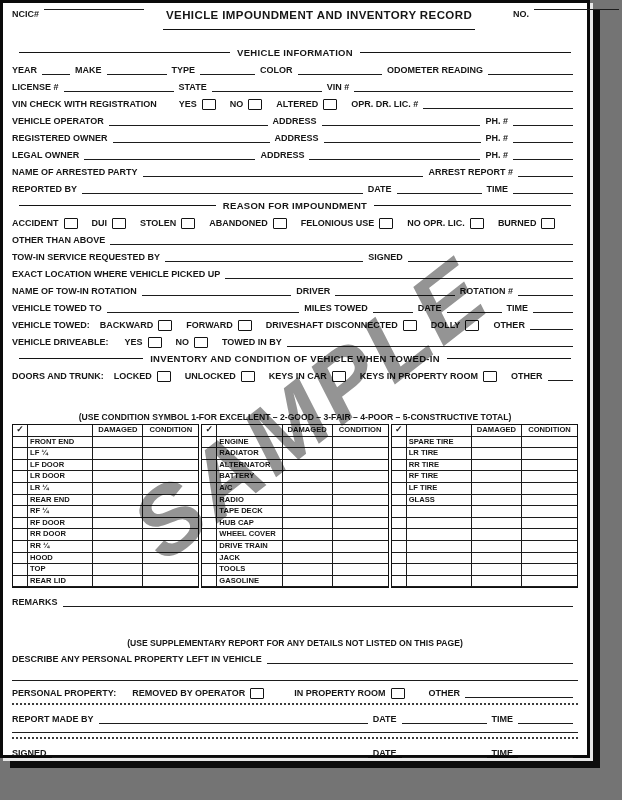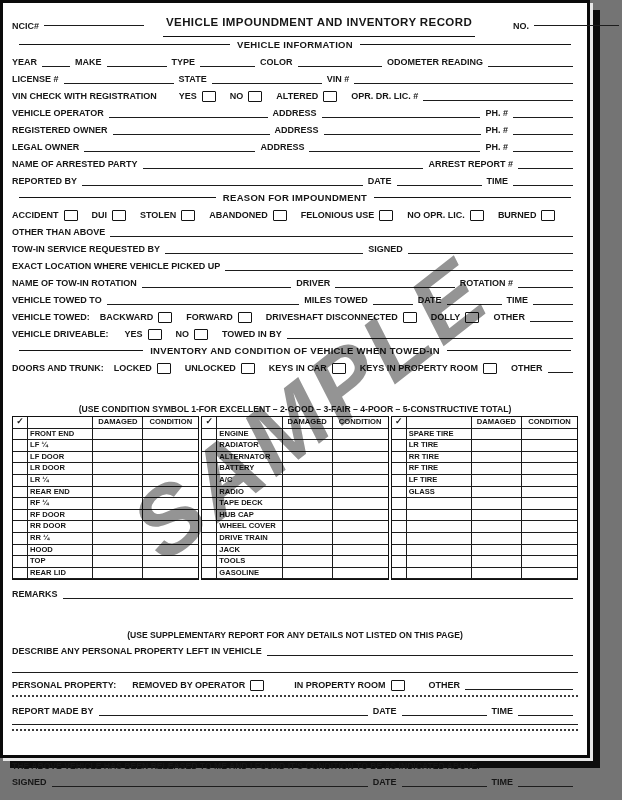--- a/index.html
+++ b/index.html
@@ -21,21 +21,21 @@
     color:#161616;font-weight:bold;
   }
   .frow{display:flex;align-items:flex-end;height:17px;font-size:9px;white-space:nowrap;text-align:center;}
   .frow .lbl{line-height:11px;}
   .fill{flex:1 1 auto;border-bottom:1.3px solid #1d1d1d;height:0;margin:0 5px 1px 5px;min-width:14px;}
   .f28{flex:0 0 28px}.f40{flex:0 0 40px}.f55{flex:0 0 55px}.f60{flex:0 0 60px}.f85{flex:0 0 85px}.f100{flex:0 0 100px}.f110{flex:0 0 110px}
   .grow12{flex-grow:1.2}.grow15{flex-grow:1.5}
   .cb{flex:0 0 12px;width:12px;height:9px;border:1.6px solid #141414;border-radius:1px;margin:0 14px 0 5px;background:#fff;align-self:flex-end;}
   .gap10{display:inline-block;width:10px}.gap16{display:inline-block;width:16px}.gap22{display:inline-block;width:22px}
   
-  .tophdr{display:flex;align-items:center;height:22px;font-size:9px;margin-top:6px;}
+  .tophdr{display:flex;align-items:flex-start;height:22px;font-size:9px;margin-top:0;}
   .title{flex:0 0 auto;font-size:11.5px;letter-spacing:.4px;border-bottom:1.6px solid #111;padding:0 3px 8px;margin:0 14px;}
   .sec{display:flex;align-items:center;height:14px;font-size:9.5px;letter-spacing:.3px;}
   .secline{flex:1 1 auto;border-top:1.8px solid #141414;margin:0 7px;}
   .centernote{display:flex;justify-content:center;align-items:flex-end;height:14px;font-size:8.6px;margin-top:26px;}
   
   .invtable{display:flex;margin-top:2px;}
   .tgroup{flex:1 1 0;display:grid;grid-template-columns:15px 1fr 50px 55px;border:1.6px solid #111;background:#fff;}
   .tgroup + .tgroup{margin-left:2px;}
   .tc{border-right:1px solid #1c1c1c;border-bottom:1px solid #1c1c1c;height:10.6px;font-size:7.6px;font-weight:bold;line-height:10.5px;padding:0 2px;overflow:hidden;white-space:nowrap;}
   .tc:nth-child(4n){border-right:none;}
@@ -47,21 +47,21 @@
   
   .watermark{
     position:absolute;left:40px;top:355px;width:540px;
     text-align:center;font-size:95px;font-weight:900;font-style:italic;
     letter-spacing:4px;color:#949494;
     transform:rotate(-38deg);
     mix-blend-mode:multiply;
     pointer-events:none;z-index:5;
     font-family:"Liberation Sans",sans-serif;
   }
-  .mt2{margin-top:0}.mt3{margin-top:3px}
+  .mt2{margin-top:14px}.mt3{margin-top:3px}
 </style>
 </head>
 <body>
 
 <div class="sheet">
   <div class="card-inner">
 
     <div class="tophdr">
       <span class="lbl">NCIC#</span>
       <span class="fill f100"></span>
@@ -481,23 +481,20 @@
       <span class="fill"></span>
       <span class="lbl">DATE</span>
       <span class="fill f85"></span>
       <span class="lbl">TIME</span>
       <span class="fill f55"></span>
     </div>
 
     <div class="solidline"></div>
     <div class="dotline"></div>
 
-    <div class="centernote" style="justify-content:flex-start">
-      <span>THE ABOVE VEHICLE HAS BEEN RELEASED TO ME AND I FOUND IT'S CONDITION TO BE AS INDICATED ABOVE.</span>
-    </div>
 
     <div class="frow">
       <span class="lbl">SIGNED</span>
       <span class="fill"></span>
       <span class="lbl">DATE</span>
       <span class="fill f85"></span>
       <span class="lbl">TIME</span>
       <span class="fill f55"></span>
     </div>
 

